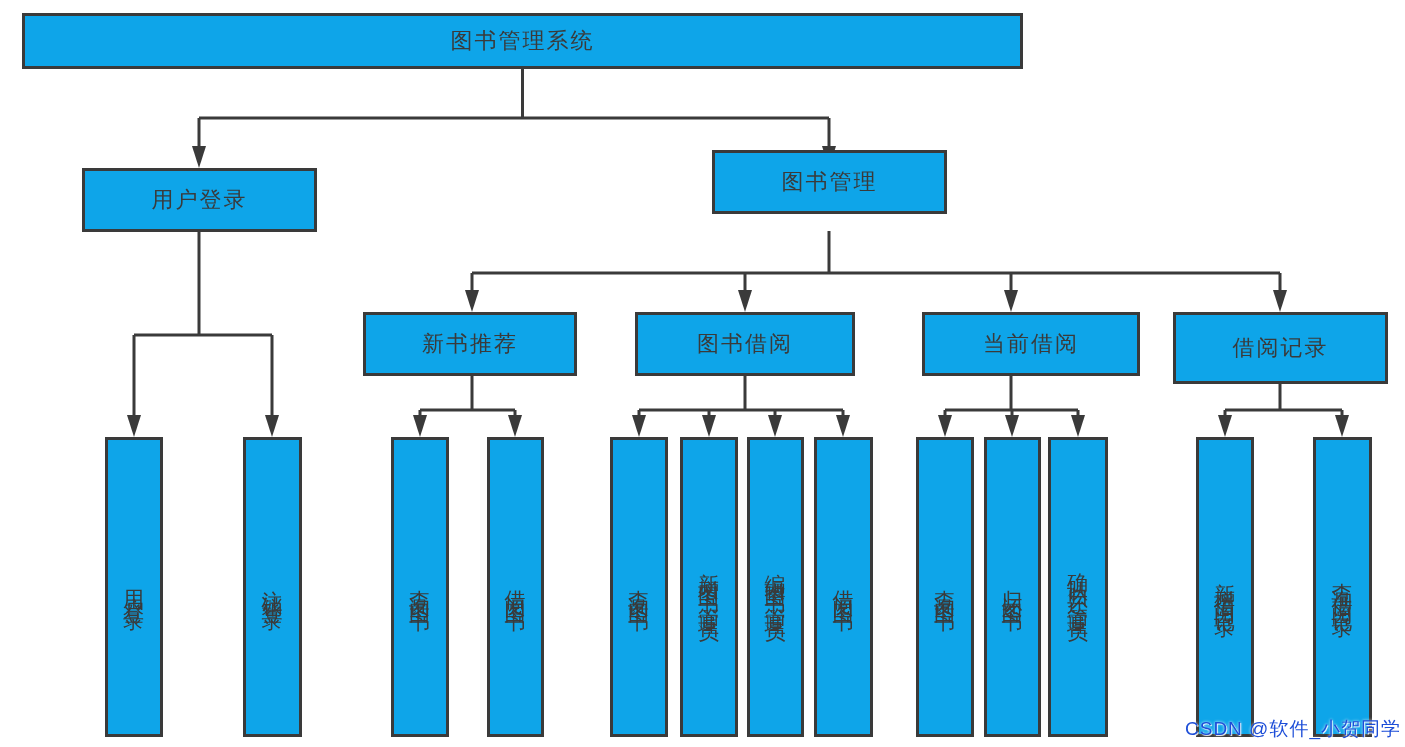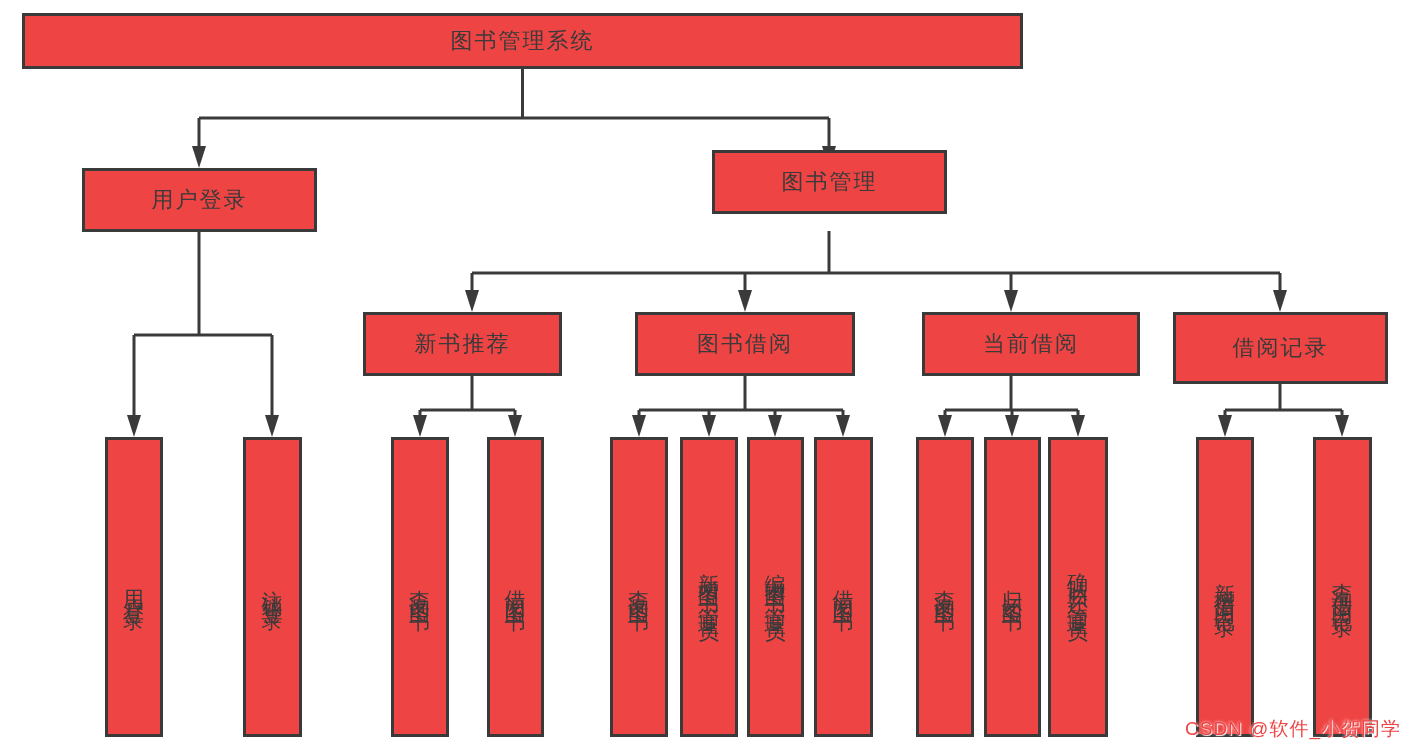--- a/index.html
+++ b/index.html
@@ -4,31 +4,31 @@
 <style>
   html,body { margin:0; padding:0; }
   body {
     width:1405px; height:747px; position:relative; overflow:hidden;
     background:#ffffff; color:#3a3a3a;
     font-family:"Liberation Sans", sans-serif;
   }
   #connector-layer { position:absolute; left:0; top:0; z-index:0; }
   .box {
     position:absolute; box-sizing:border-box; z-index:1;
-    border:3px solid #3a3a3a; background:#ef4444;
+    border:3px solid #3a3a3a; background:#0ea5e9;
     display:flex; align-items:center; justify-content:center;
   }
   .hlabel { font-size:22px; letter-spacing:2px; white-space:nowrap; }
   .vbox .vlabel {
     writing-mode:vertical-rl; text-orientation:mixed;
     font-size:21px; line-height:1; letter-spacing:7px; white-space:nowrap;
   }
   .watermark {
     position:absolute; z-index:2; left:1185px; top:716px;
-    font-size:19px; letter-spacing:1px; color:#ef4444; white-space:nowrap;
+    font-size:19px; letter-spacing:1px; color:#1d4ed8; white-space:nowrap;
     text-shadow:0 0 3px rgba(255,255,255,0.95), 1px 1px 0 rgba(255,255,255,0.8);
   }
   .cline { stroke:#3a3a3a; stroke-width:3; fill:none; }
   .ahead { fill:#3a3a3a; stroke:none; }
 </style>
 </head>
 <body>
 
 <svg id="connector-layer" width="1405" height="747" viewBox="0 0 1405 747">
   <g>
@@ -77,21 +77,21 @@
   <span class="hlabel">图书管理系统</span>
 </div>
 
 <div class="box" style="left:82px; top:168px; width:235px; height:64px;">
   <span class="hlabel">用户登录</span>
 </div>
 <div class="box" style="left:712px; top:150px; width:235px; height:64px;">
   <span class="hlabel">图书管理</span>
 </div>
 
-<div class="box" style="left:363px; top:312px; width:199px; height:64px;">
+<div class="box" style="left:363px; top:312px; width:214px; height:64px;">
   <span class="hlabel">新书推荐</span>
 </div>
 <div class="box" style="left:635px; top:312px; width:220px; height:64px;">
   <span class="hlabel">图书借阅</span>
 </div>
 <div class="box" style="left:902px; top:312px; width:218px; height:64px;margin-left:20px;">
   <span class="hlabel">当前借阅</span>
 </div>
 <div class="box" style="left:1173px; top:312px; width:215px; height:72px;">
   <span class="hlabel">借阅记录</span>

